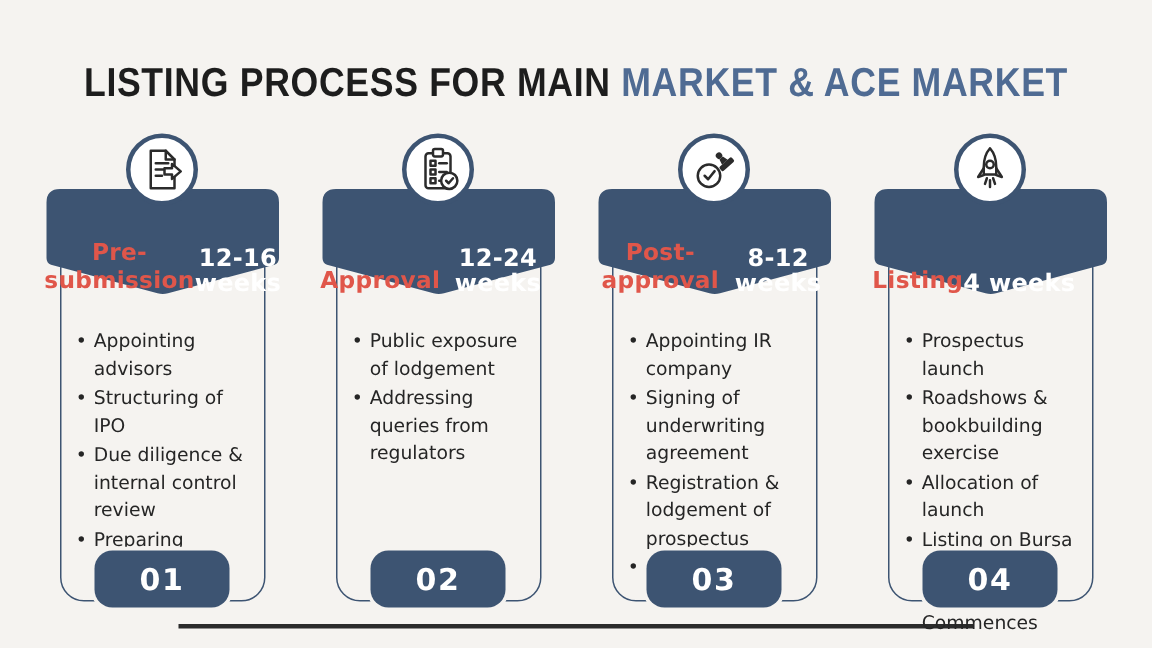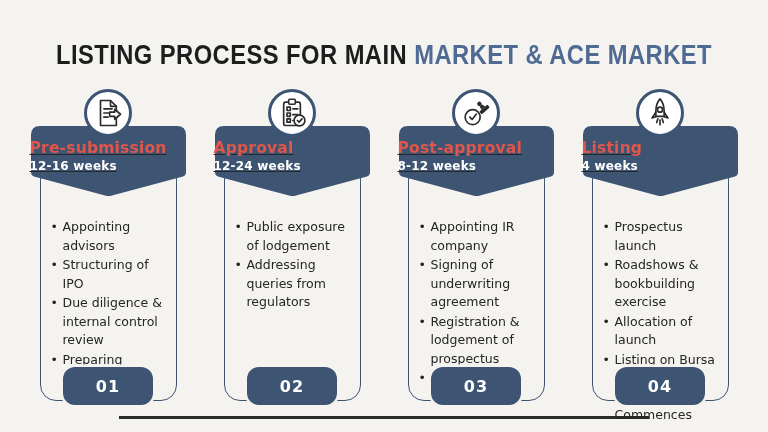--- a/index.html
+++ b/index.html
@@ -47,30 +47,30 @@
   .icon-circle svg .filld { fill: #2b2b2b; stroke: none; }
 
   .banner {
     position: absolute; top: 36px; left: 0;
     width: 157px; height: 72px; z-index: 2;
   }
   .banner svg { position: absolute; inset: 0; width: 100%; height: 100%; }
   .banner svg path { fill: var(--navy, #3d5472); }
   .banner-text {
     position: absolute; inset: 0; z-index: 2;
-    display: flex; flex-direction: column; align-items: flex-start;
-    padding-top: 14px; text-align: center; text-decoration: underline;
+    display: flex; flex-direction: row; align-items: flex-end;
+    padding-top: 14px; text-align: center;
   }
   .stage-title {
     color: var(--accent_red, #e0564a);
     font-weight: 700; font-size: 15.5px; line-height: 19px;
     letter-spacing: 0.2px;
   }
   .stage-duration {
-    color: #ffffff; font-weight: 700; font-size: 12px; line-height: 17px;
+    color: #ffffff; font-weight: 700; font-size: 16px; line-height: 17px;
     letter-spacing: 0.2px;
   }
 
   .card {
     position: absolute; top: 74px; left: 10px; right: 10px; height: 238px;
     border: 1.5px solid var(--navy, #3d5472);
     border-radius: 16px;
     z-index: 1;
   }
   .stage-items {
@@ -91,21 +91,21 @@
     color: #252525;
   }
 
   .number-badge {
     position: absolute; top: 278px; left: 50%; transform: translateX(-50%);
     width: 90px; height: 38px;
     background: var(--navy, #3d5472);
     border-radius: 12px;
     box-shadow: 0 0 0 2.5px var(--background, #f5f3f0);
     display: flex; align-items: center; justify-content: center;
-    color: #ffffff; font-weight: 700; font-size: 16px; letter-spacing: 1px;
+    color: #ffffff; font-weight: 700; font-size: 20px; letter-spacing: 1px;
     z-index: 4;
   }
 
   .divider {
     width: 530px; height: 3px;
     margin: 9px auto 0;
     background: #2b2b2b;
   }
 </style>
 </head>

